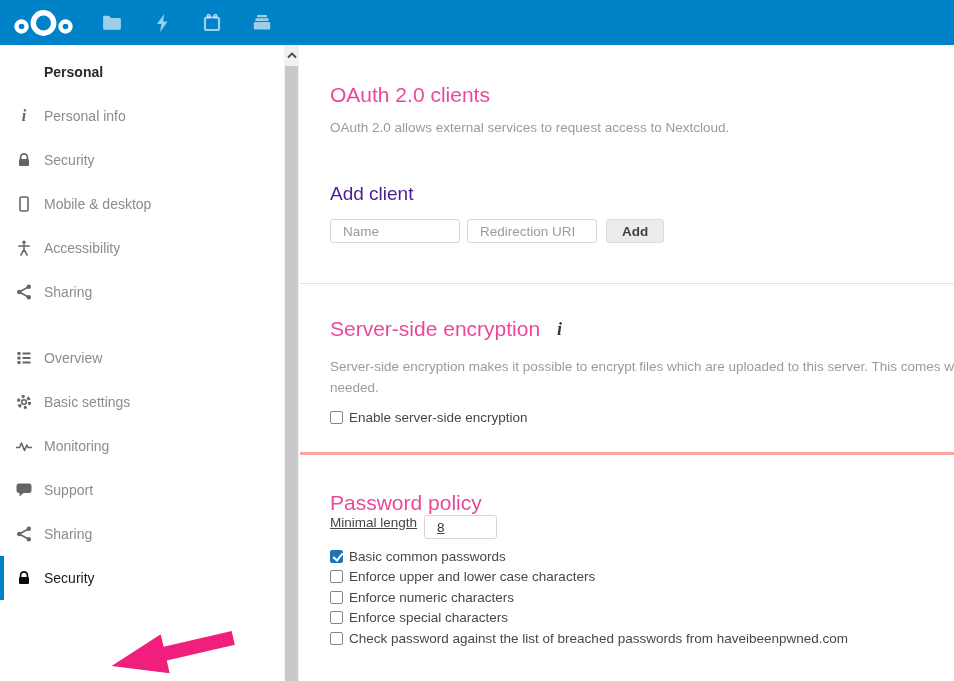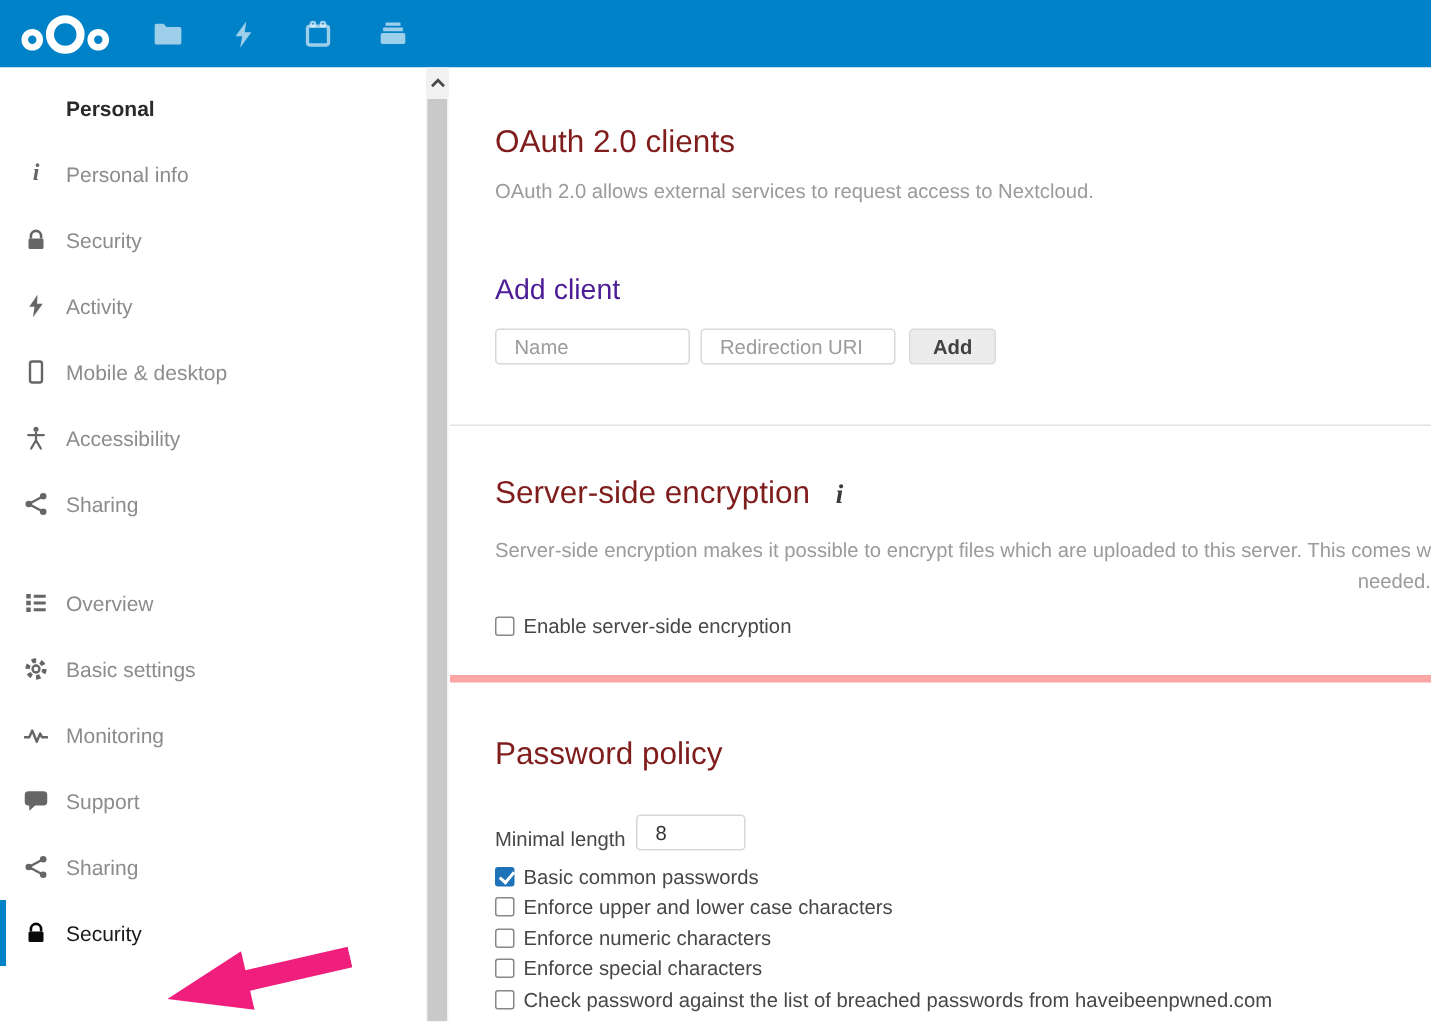--- a/index.html
+++ b/index.html
@@ -41,23 +41,23 @@
     font-size:16px;line-height:16px;}
 
   
   .scrollbar{position:absolute;top:0;right:1px;width:15px;bottom:0;background:#f1f1f1;}
   .scroll-btn{height:21px;display:flex;align-items:center;justify-content:center;cursor:pointer;background:#f1f1f1;}
   .scroll-thumb{position:absolute;top:21px;bottom:0;left:1px;right:1px;background:#c9c9c9;cursor:pointer;}
 
   
   .section{padding-left:30px;}
   .sec-oauth{height:239px;border-bottom:1px solid #e3e3e3;padding-top:38px;}
-  .sec-encryption{height:171px;border-bottom:5px solid #fca5a5;padding-top:33px;text-align:right;}
+  .sec-encryption{height:171px;border-bottom:3px solid #fca5a5;padding-top:33px;}
   .sec-password{padding-top:36px;}
-  h2{font-size:21px;font-weight:400;color:#7f1d1d;line-height:24px;}
+  h2{font-size:21px;font-weight:400;color:#ec4899;line-height:24px;}
   .h2row{display:flex;align-items:center;gap:17px;}
   .info-glyph{font-family:"Liberation Serif","DejaVu Serif",serif;font-style:italic;font-weight:bold;
     font-size:18px;color:#3a3a3a;cursor:pointer;}
   .desc{font-size:13.5px;color:#9b9b9b;margin-top:13px;line-height:15px;}
   .enc-desc{margin-top:15px;font-size:13.5px;color:#9b9b9b;line-height:21px;white-space:nowrap;}
   .h3{margin-top:50px;font-size:19px;font-weight:400;color:#4c1d95;line-height:18px;}
   .form-row{margin-top:16px;display:flex;align-items:center;}
   input.text{height:24px;border:1px solid #d8d8d8;border-radius:3px;padding:0 12px;
     font-size:13.5px;color:#333;font-family:inherit;background:#fff;outline:none;}
   input.text::placeholder{color:#9b9b9b;}
@@ -65,21 +65,21 @@
   .in-uri{margin-left:7px;}
   .btn-add{margin-left:9px;height:24px;padding:0 15px;background:#ececec;border:1px solid #dbdbdb;
     border-radius:3px;font-weight:bold;font-size:13.5px;color:#424242;font-family:inherit;cursor:pointer;}
   .cb-row{display:flex;align-items:center;font-size:13.5px;color:#474747;cursor:pointer;}
   .enc-cb{margin-top:12px;}
   .cb{width:13px;height:13px;border:1px solid #878787;border-radius:2px;background:#fff;
     position:relative;margin-right:6px;flex-shrink:0;}
   .cb.checked{background:var(--checkbox-blue);border-color:var(--checkbox-blue);}
   .cb.checked::after{content:"";position:absolute;left:3.5px;top:0px;width:4px;height:8px;
     border:solid #fff;border-width:0 2px 2px 0;transform:rotate(40deg);}
-  .minlen-row{margin-top:28px;display:flex;align-items:flex-end;font-size:13.5px;color:#474747;}
+  .minlen-row{display:flex;align-items:flex-start;font-size:13.5px;color:#474747;text-decoration:underline;}
   .in-minlen{width:73px;height:31px;margin-left:7px;font-size:14px;}
   .pw-checks{margin-top:7px;}
   .pw-checks .cb-row{height:20.5px;}
 
   
   .anno-arrow{position:absolute;left:110px;top:632px;width:125px;height:40px;z-index:20;
     transform:rotate(-13deg);pointer-events:none;}
   .anno-arrow polygon{fill:var(--arrow-pink);}
 </style>
 </head>
@@ -142,28 +142,20 @@
       <div class="nav-item">
         <span class="ico">
           <svg width="16" height="16" viewBox="0 0 16 16">
               <path d="M4.6 7 V5.3 a3.4 3.4 0 0 1 6.8 0 V7" fill="none" stroke="currentColor" stroke-width="1.7"></path>
               <rect x="3" y="7" width="10" height="7" rx="1" fill="currentColor"></rect>
             </svg>
         </span>
         <span>Security</span>
       </div>
 
-      <div class="nav-item">
-        <span class="ico">
-          <svg width="16" height="16" viewBox="0 0 16 16">
-              <polygon points="9,0.5 3.5,8.5 7,8.5 6,15.5 12.5,6.5 8.7,6.5" fill="currentColor"></polygon>
-            </svg>
-        </span>
-        <span>Activity</span>
-      </div>
 
       <div class="nav-item">
         <span class="ico">
           <svg width="16" height="16" viewBox="0 0 16 16">
               <rect x="4" y="1" width="8" height="14" rx="1.5" fill="none" stroke="currentColor" stroke-width="1.6"></rect>
             </svg>
         </span>
         <span>Mobile &amp; desktop</span>
       </div>
 

